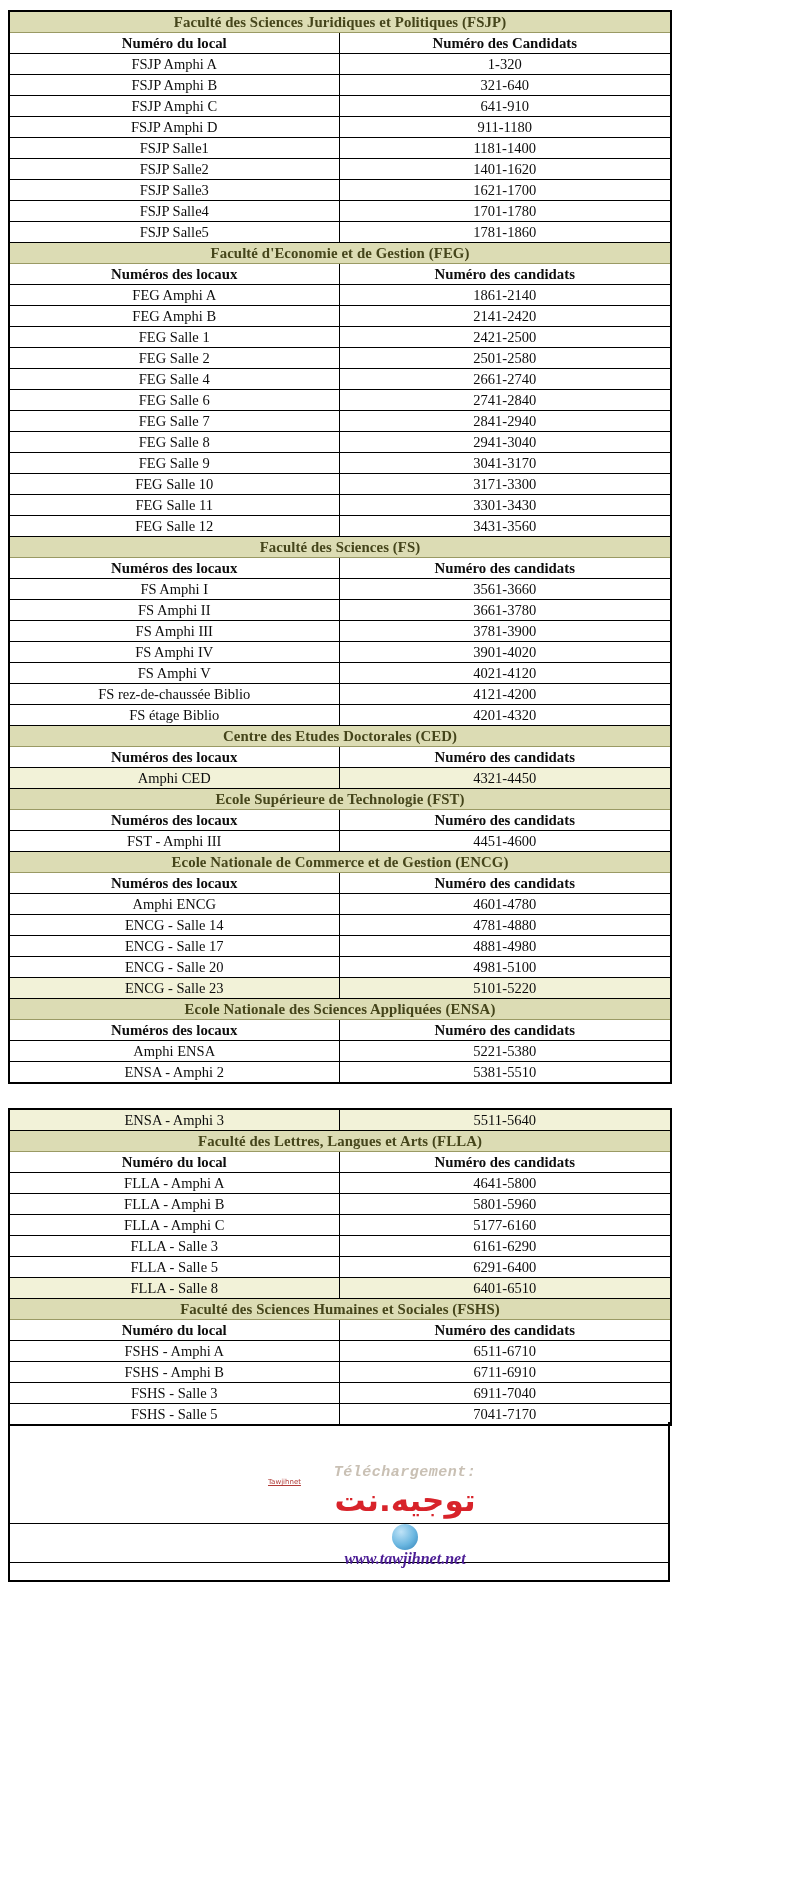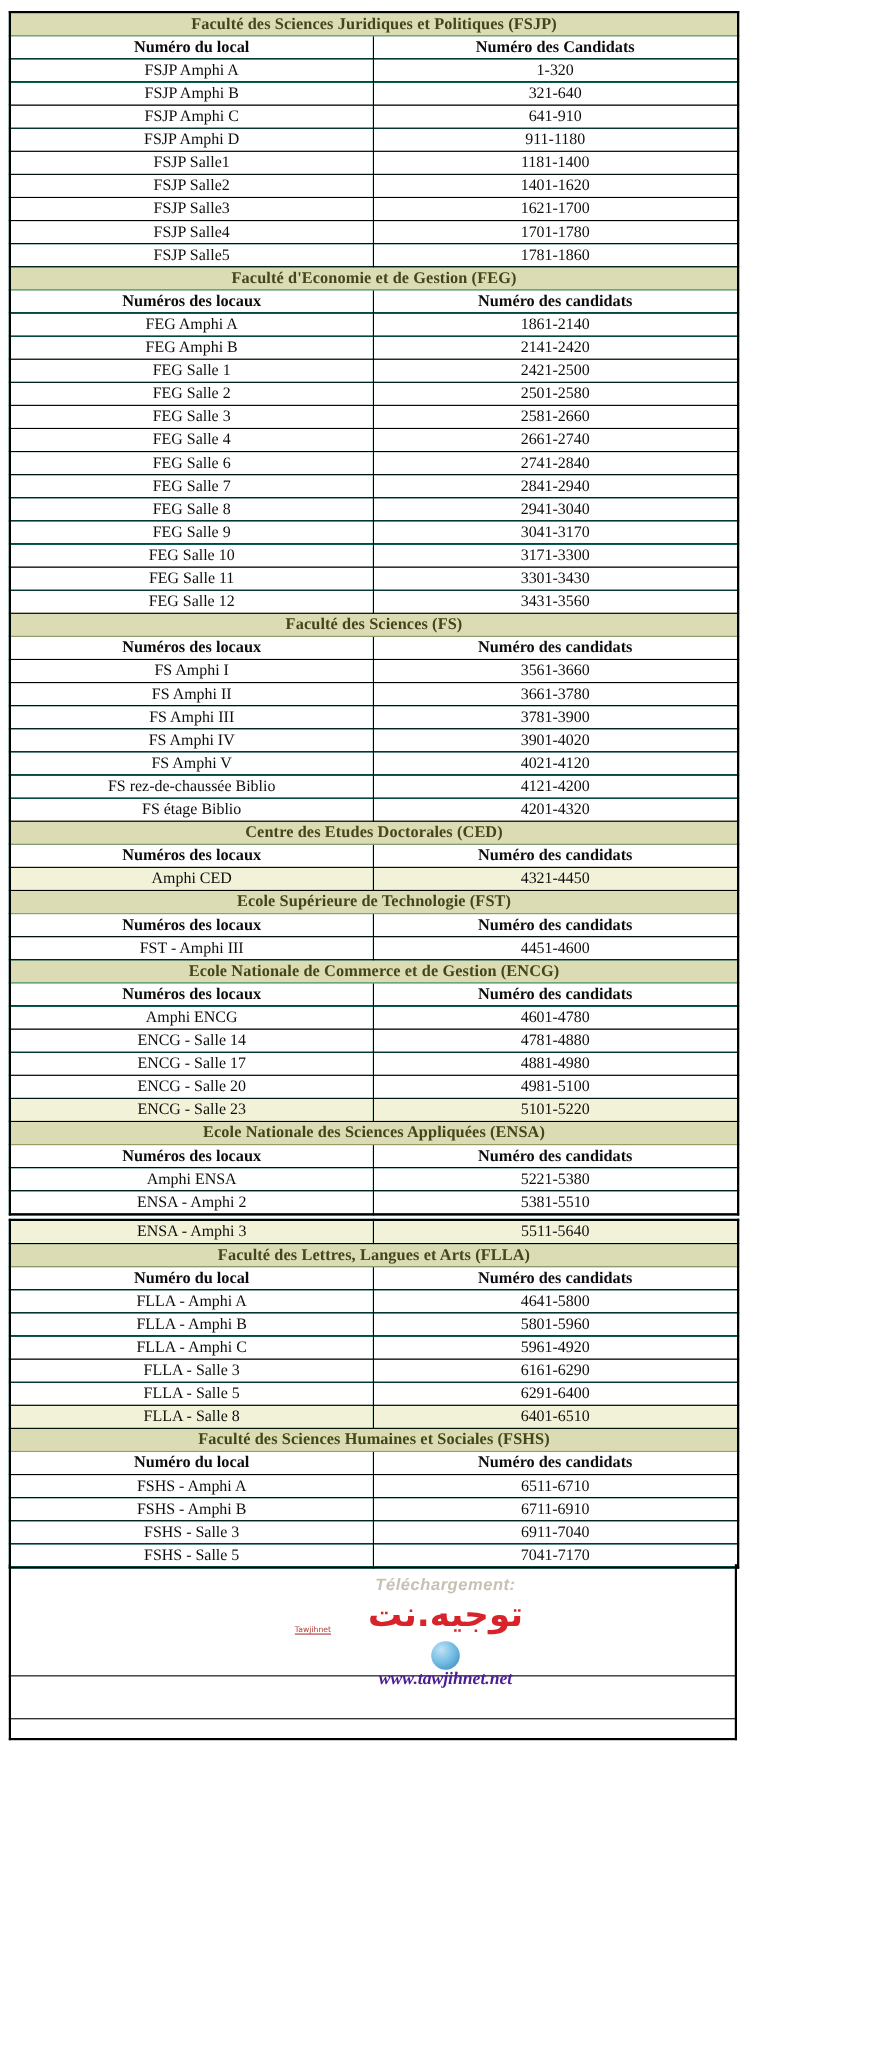--- a/index.html
+++ b/index.html
@@ -22,21 +22,21 @@
   }
   .block {
     position: absolute;
     left: 8px;
     width: 662px;
   }
   table.sched {
     border-collapse: collapse;
     width: 662px;
     table-layout: fixed;
-    background: #14b8a6;
+    background: #84cc16;
   }
   table.sched td {
     border: 1px solid #000000;
     padding: 0;
     height: 20px;
     line-height: 20px;
     text-align: center;
     font-size: 14.5px;
     color: #0d0d0d;
     white-space: nowrap;
@@ -81,26 +81,27 @@
   .watermark {
     position: absolute;
     left: 0;
     top: 1432px;
     width: 810px;
     height: 120px;
     text-align: center;
     pointer-events: none;
   }
   .wm-line1 {
-    font-family: Liberation Sans, sans-serif;
+    font-family: Liberation Mono, monospace;
     font-style: italic;
     font-weight: bold;
     font-size: 15px;
     color: #c9c0b4;
     letter-spacing: 0.5px;
+    margin-top: 32px;
   }
   .wm-logo {
     display: flex;
     align-items: center;
     justify-content: center;
     gap: 6px;
     margin-top: 4px;
     flex-direction: column;
   }
   .wm-red {
@@ -224,24 +225,20 @@
             <td>FEG Amphi B</td>
             <td>2141-2420</td>
           </tr>
           <tr class="data-row">
             <td>FEG Salle 1</td>
             <td>2421-2500</td>
           </tr>
           <tr class="data-row">
             <td>FEG Salle 2</td>
             <td>2501-2580</td>
-          </tr>
-          <tr class="data-row">
-            <td>FEG Salle 3</td>
-            <td>2581-2660</td>
           </tr>
           <tr class="data-row">
             <td>FEG Salle 4</td>
             <td>2661-2740</td>
           </tr>
           <tr class="data-row">
             <td>FEG Salle 6</td>
             <td>2741-2840</td>
           </tr>
           <tr class="data-row">
@@ -392,21 +389,21 @@
           <tr class="data-row">
             <td>FLLA - Amphi A</td>
             <td>4641-5800</td>
           </tr>
           <tr class="data-row">
             <td>FLLA - Amphi B</td>
             <td>5801-5960</td>
           </tr>
           <tr class="data-row">
             <td>FLLA - Amphi C</td>
-            <td>5961-4920</td>
+            <td>5177-6160</td>
           </tr>
           <tr class="data-row">
             <td>FLLA - Salle 3</td>
             <td>6161-6290</td>
           </tr>
           <tr class="data-row">
             <td>FLLA - Salle 5</td>
             <td>6291-6400</td>
           </tr>
           <tr class="data-row hl">

